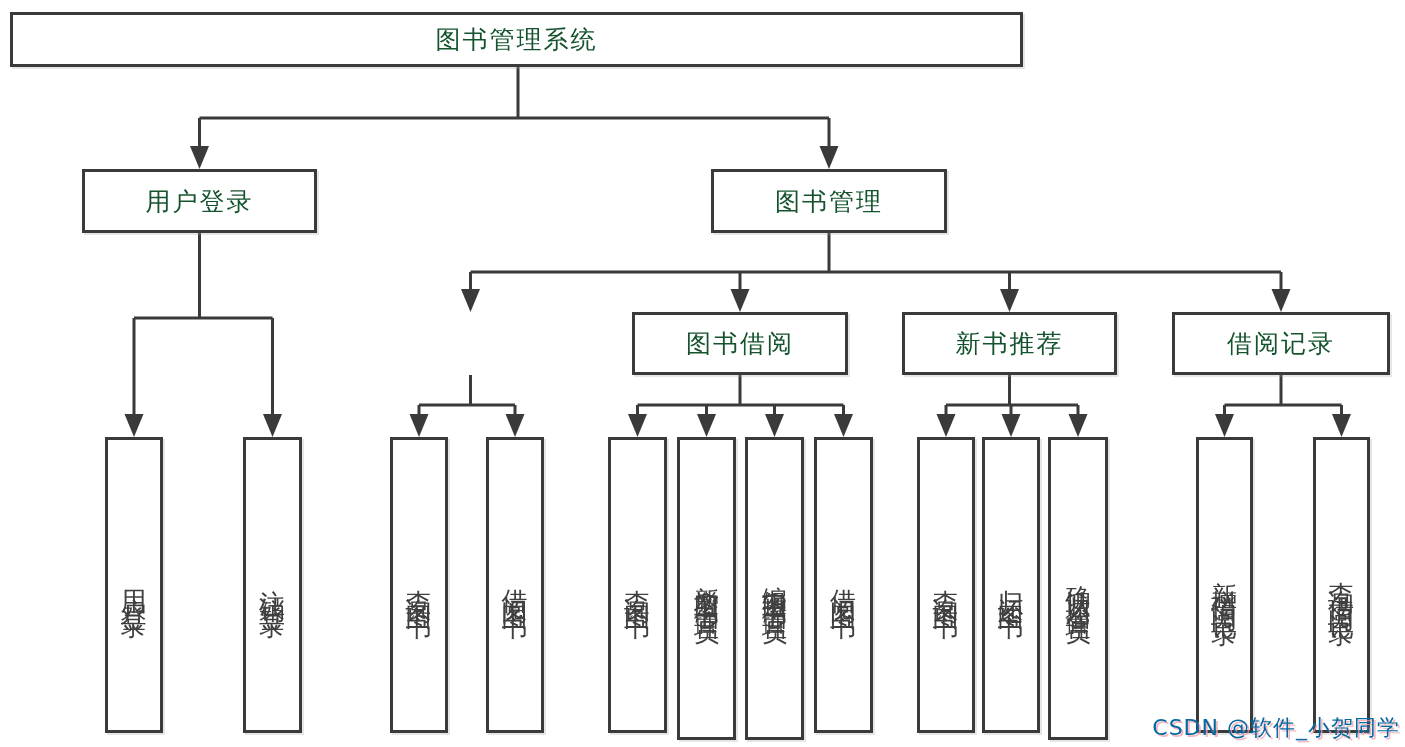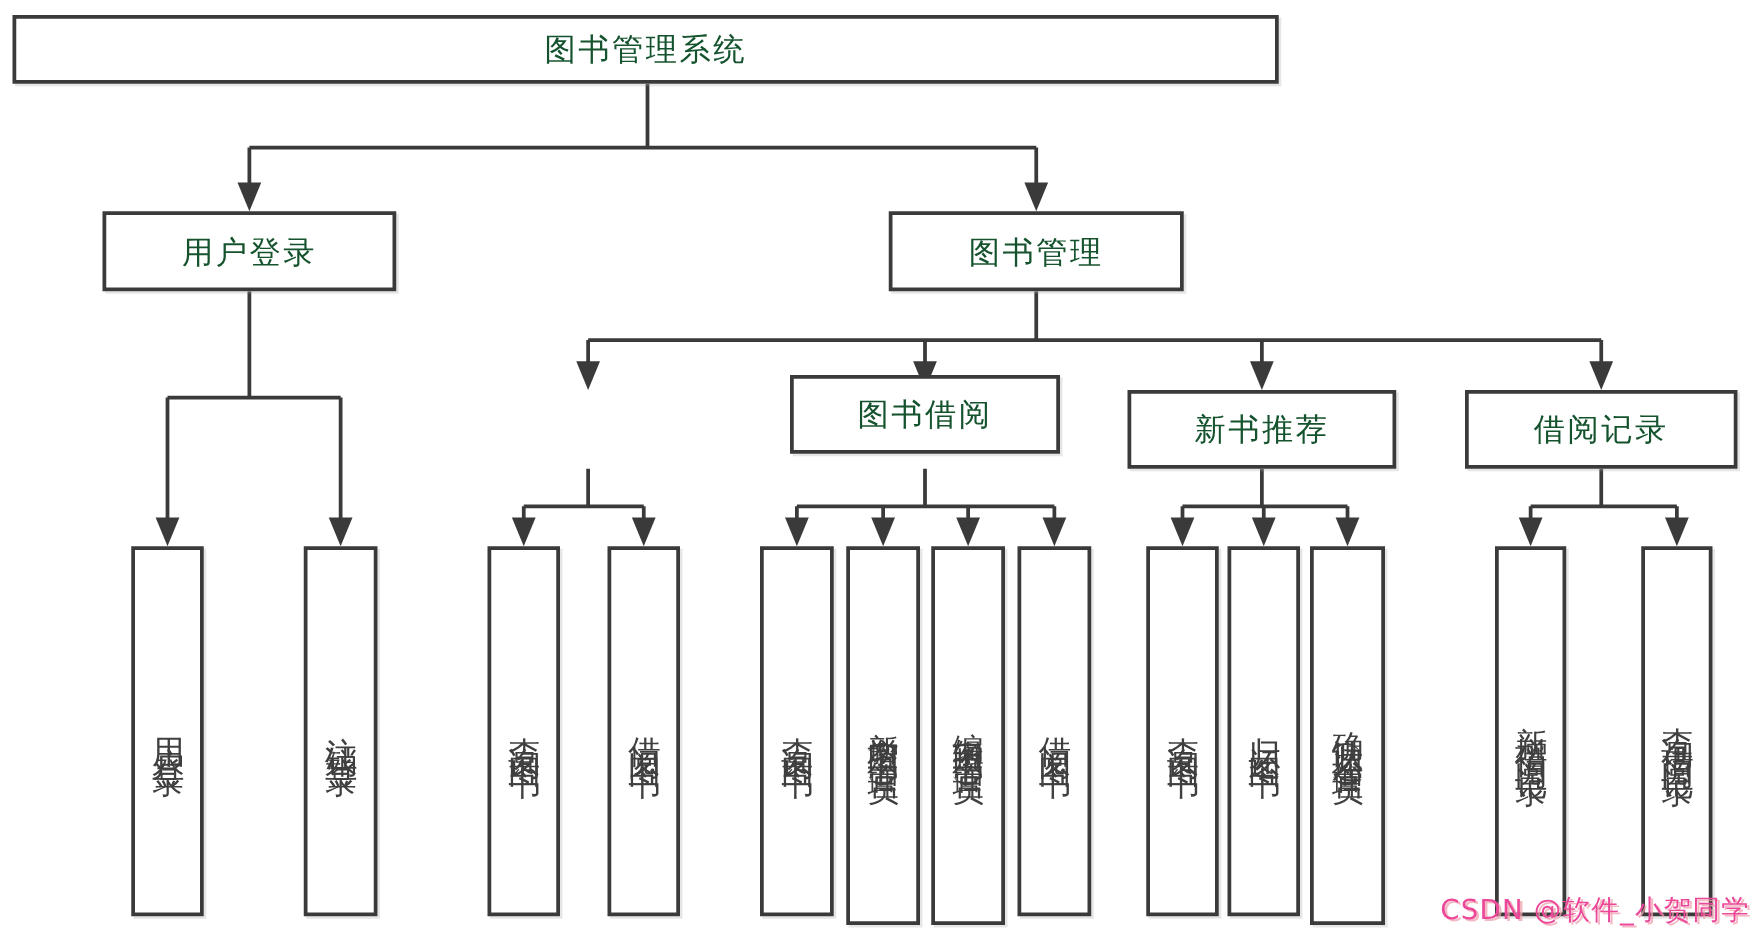--- a/index.html
+++ b/index.html
@@ -38,21 +38,21 @@
     letter-spacing: 8px;
     line-height: 1;
     white-space: nowrap;
   }
   .v-label-long { font-size: 25px; letter-spacing: 5px; }
   .watermark {
     position: absolute;
     right: 5px;
     bottom: 4px;
     font-size: 22px;
-    color: #ec4899;
+    color: #0369a1;
     letter-spacing: 1px;
     text-shadow: 2px 2px 0 rgba(240,160,175,0.75);
     white-space: nowrap;
   }
 </style>
 </head>
 <body>
 
 <div class="canvas">
 
@@ -98,21 +98,21 @@
     <span class="h-label">图书管理系统</span>
   </div>
 
   <div class="node" style="left:82px;top:169px;width:235px;height:64px">
     <span class="h-label">用户登录</span>
   </div>
   <div class="node" style="left:711px;top:169px;width:236px;height:64px">
     <span class="h-label">图书管理</span>
   </div>
 
-  <div class="node" style="left:632px;top:300px;width:216px;height:63px">
+  <div class="node" style="left:632px;top:312px;width:216px;height:63px">
     <span class="h-label">图书借阅</span>
   </div>
   <div class="node" style="left:902px;top:312px;width:215px;height:63px">
     <span class="h-label">新书推荐</span>
   </div>
   <div class="node" style="left:1172px;top:312px;width:218px;height:63px">
     <span class="h-label">借阅记录</span>
   </div>
 
   <div class="node" style="left:105px;top:437px;width:58px;height:296px">

